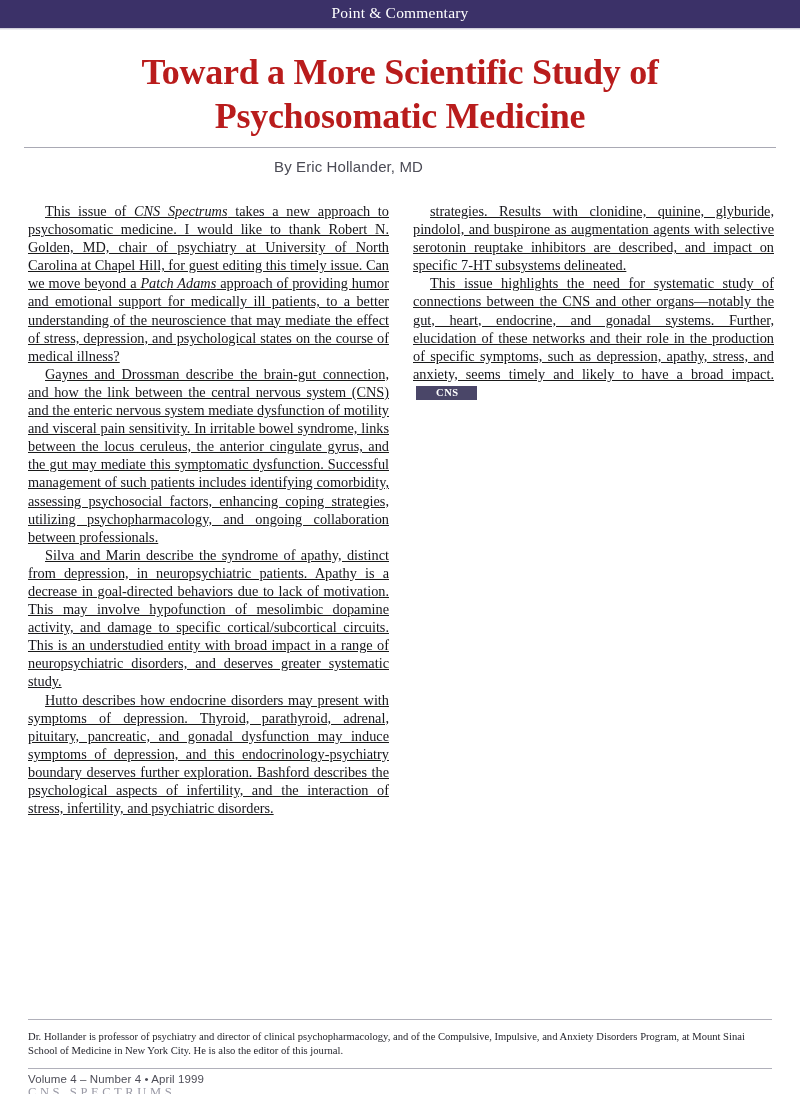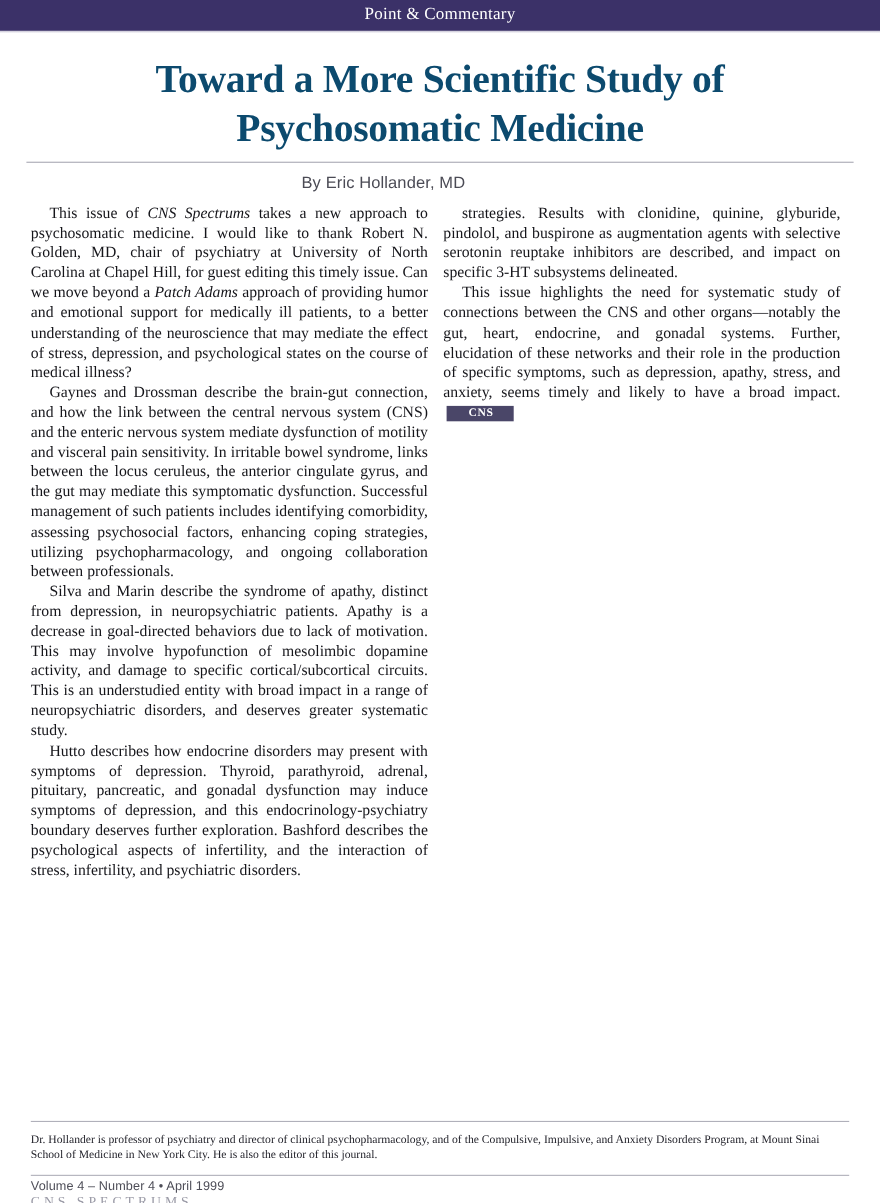--- a/index.html
+++ b/index.html
@@ -52,21 +52,21 @@
     position: absolute;
     top: 50px; left: 0;
     width: 800px;
     text-align: center;
   }
   .article-title {
     font-family: "Liberation Serif", "DejaVu Serif", serif;
     font-weight: bold;
     font-size: 36px;
     line-height: 44px;
-    color: #0c4a6e;
+    color: #b91c1c;
     margin: 0;
     letter-spacing: -0.3px;
   }
   .title-rule {
     position: absolute;
     top: 147px;
     left: 24px;
     width: 752px;
     height: 1px;
     background: #a9a9b4;
@@ -79,25 +79,26 @@
     text-align: center;
     font-family: "Liberation Sans", "DejaVu Sans", sans-serif;
     font-size: 15px;
     color: #4b4b55;
     letter-spacing: 0.1px;
   }
 
   
   .columns {
     position: absolute;
-    top: 185px;
+    top: 202px;
     left: 28px;
     width: 746px;
     display: flex;
-    gap: 14px;
+    gap: 24px;
+    text-decoration: underline;
   }
   .col {
     width: 361px;
   }
   .col p {
     margin: 0;
     font-family: "Liberation Serif", "DejaVu Serif", serif;
     font-size: 14.3px;
     line-height: 18.1px;
     text-align: justify;
@@ -202,21 +203,21 @@
 <div class="columns">
 
   <div class="col">
     <p><span>This issue of </span><i>CNS Spectrums</i><span> takes a new approach to psychosomatic medicine. I would like to thank Robert N. Golden, MD, chair of psychiatry at University of North Carolina at Chapel Hill, for guest editing this timely issue. Can we move beyond a </span><i>Patch Adams</i><span> approach of providing humor and emotional support for medically ill patients, to a better understanding of the neuroscience that may mediate the effect of stress, depression, and psychological states on the course of medical illness?</span></p>
     <p>Gaynes and Drossman describe the brain-gut connection, and how the link between the central nervous system (CNS) and the enteric nervous system mediate dysfunction of motility and visceral pain sensitivity. In irritable bowel syndrome, links between the locus ceruleus, the anterior cingulate gyrus, and the gut may mediate this symptomatic dysfunction. Successful management of such patients includes identifying comorbidity, assessing psychosocial factors, enhancing coping strategies, utilizing psychopharmacology, and ongoing collaboration between professionals.</p>
     <p>Silva and Marin describe the syndrome of apathy, distinct from depression, in neuropsychiatric patients. Apathy is a decrease in goal-directed behaviors due to lack of motivation. This may involve hypofunction of mesolimbic dopamine activity, and damage to specific cortical/subcortical circuits. This is an understudied entity with broad impact in a range of neuropsychiatric disorders, and deserves greater systematic study.</p>
     <p>Hutto describes how endocrine disorders may present with symptoms of depression. Thyroid, parathyroid, adrenal, pituitary, pancreatic, and gonadal dysfunction may induce symptoms of depression, and this endocrinology-psychiatry boundary deserves further exploration. Bashford describes the psychological aspects of infertility, and the interaction of stress, infertility, and psychiatric disorders.</p>
   </div>
 
   <div class="col">
-    <p>strategies. Results with clonidine, quinine, glyburide, pindolol, and buspirone as augmentation agents with selective serotonin reuptake inhibitors are described, and impact on specific 3-HT subsystems delineated.</p>
+    <p>strategies. Results with clonidine, quinine, glyburide, pindolol, and buspirone as augmentation agents with selective serotonin reuptake inhibitors are described, and impact on specific 7-HT subsystems delineated.</p>
     <p><span>This issue highlights the need for systematic study of connections between the CNS and other organs—notably the gut, heart, endocrine, and gonadal systems. Further, elucidation of these networks and their role in the production of specific symptoms, such as depression, apathy, stress, and anxiety, seems timely and likely to have a broad impact.</span><span class="cns-mark">CNS</span></p>
   </div>
 
 </div>
 
 <div class="footnote-rule"></div>
 <div class="footnote">Dr. Hollander is professor of psychiatry and director of clinical psychopharmacology, and of the Compulsive, Impulsive, and Anxiety Disorders Program, at Mount Sinai School of Medicine in New York City. He is also the editor of this journal.</div>
 <div class="footer-rule"></div>
 <div class="footer">
   <span class="footer-left">Volume 4 – Number 4 • April 1999</span>

